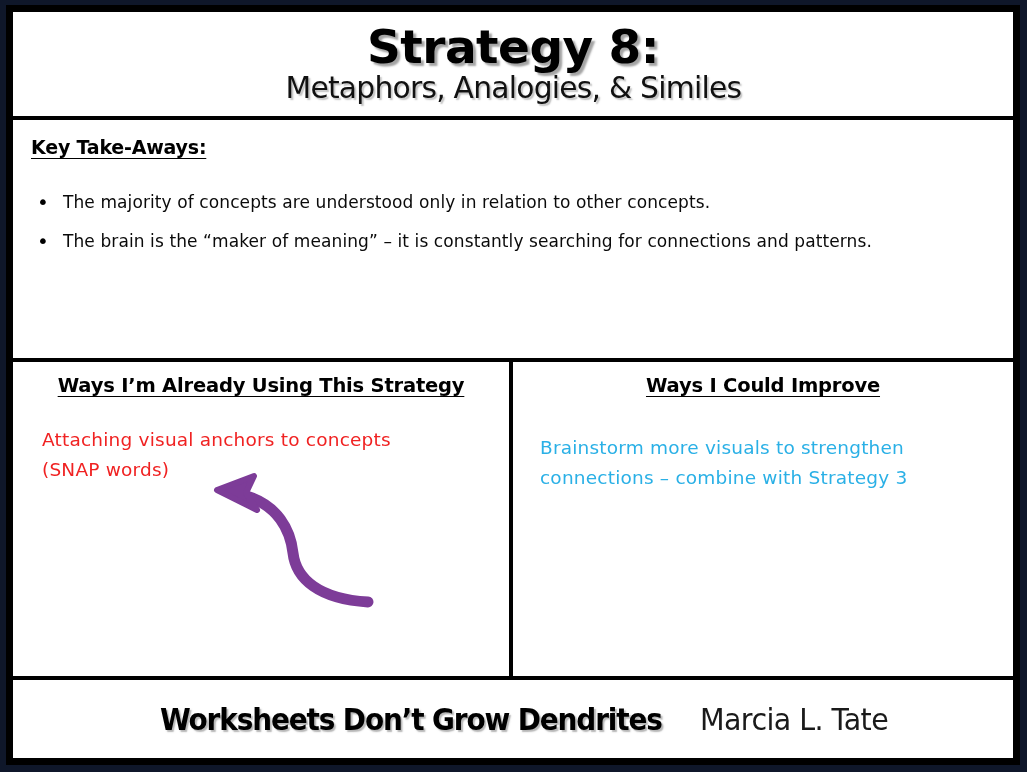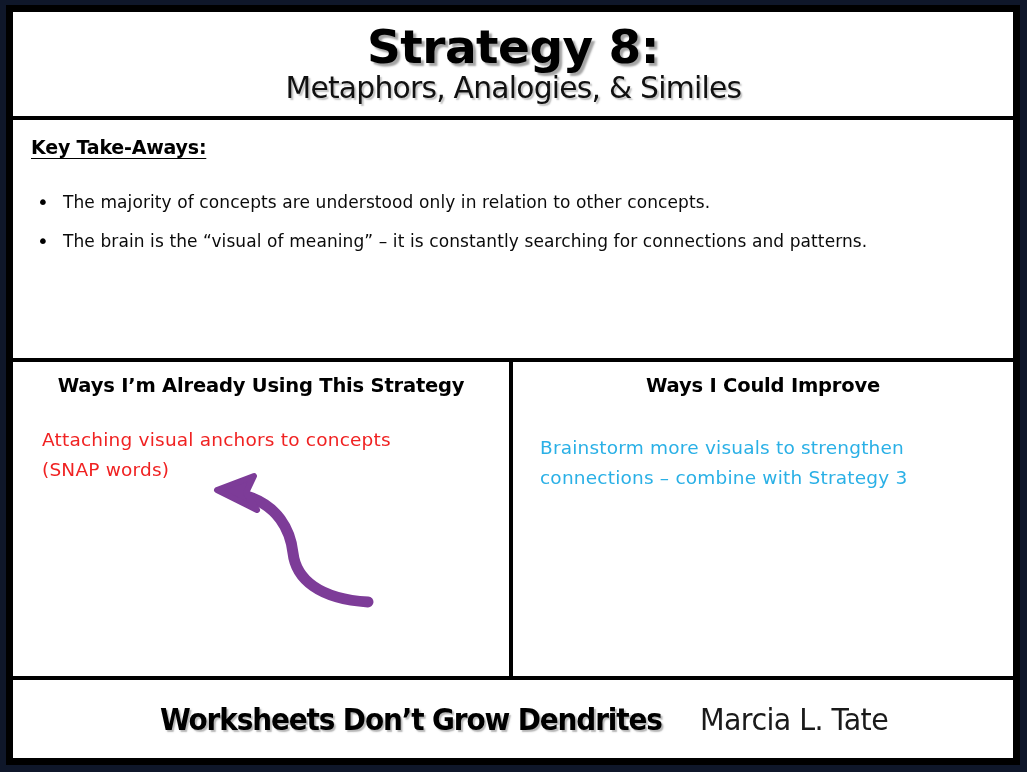--- a/index.html
+++ b/index.html
@@ -149,20 +149,21 @@
   .col-head {
     text-align: center;
     font-family: "DejaVu Sans", sans-serif;
     font-size: 19.5px;
     font-weight: 600;
     letter-spacing: -0.2px;
     color: #000000;
     margin: 0 0 8px 0;
   }
   .col-head span {
+    text-decoration: underline;
     text-underline-offset: 4px;
   }
   .note {
     font-family: "DejaVu Sans", sans-serif;
     font-size: 18.5px;
     line-height: 1.62;
     letter-spacing: 0.2px;
     margin: 0;
     white-space: pre-line;
   }
@@ -228,21 +229,21 @@
 
     <div class="header">
       <div class="title-main">Strategy 8:</div>
       <div class="title-sub">Metaphors, Analogies, &amp; Similes</div>
     </div>
 
     <div class="takeaways">
       <div class="takeaways-title">Key Take-Aways:</div>
       <ul class="bullet-list">
         <li class="bullet-item">The majority of concepts are understood only in relation to other concepts.</li>
-        <li class="bullet-item">The brain is the “visual of meaning” – it is constantly searching for connections and patterns.</li>
+        <li class="bullet-item">The brain is the “maker of meaning” – it is constantly searching for connections and patterns.</li>
       </ul>
     </div>
 
     <div class="columns">
 
       <div class="col col-left">
         <div class="col-head">
           <span>Ways I’m Already Using This Strategy</span>
         </div>
         <p class="note note-red">Attaching visual anchors to concepts

